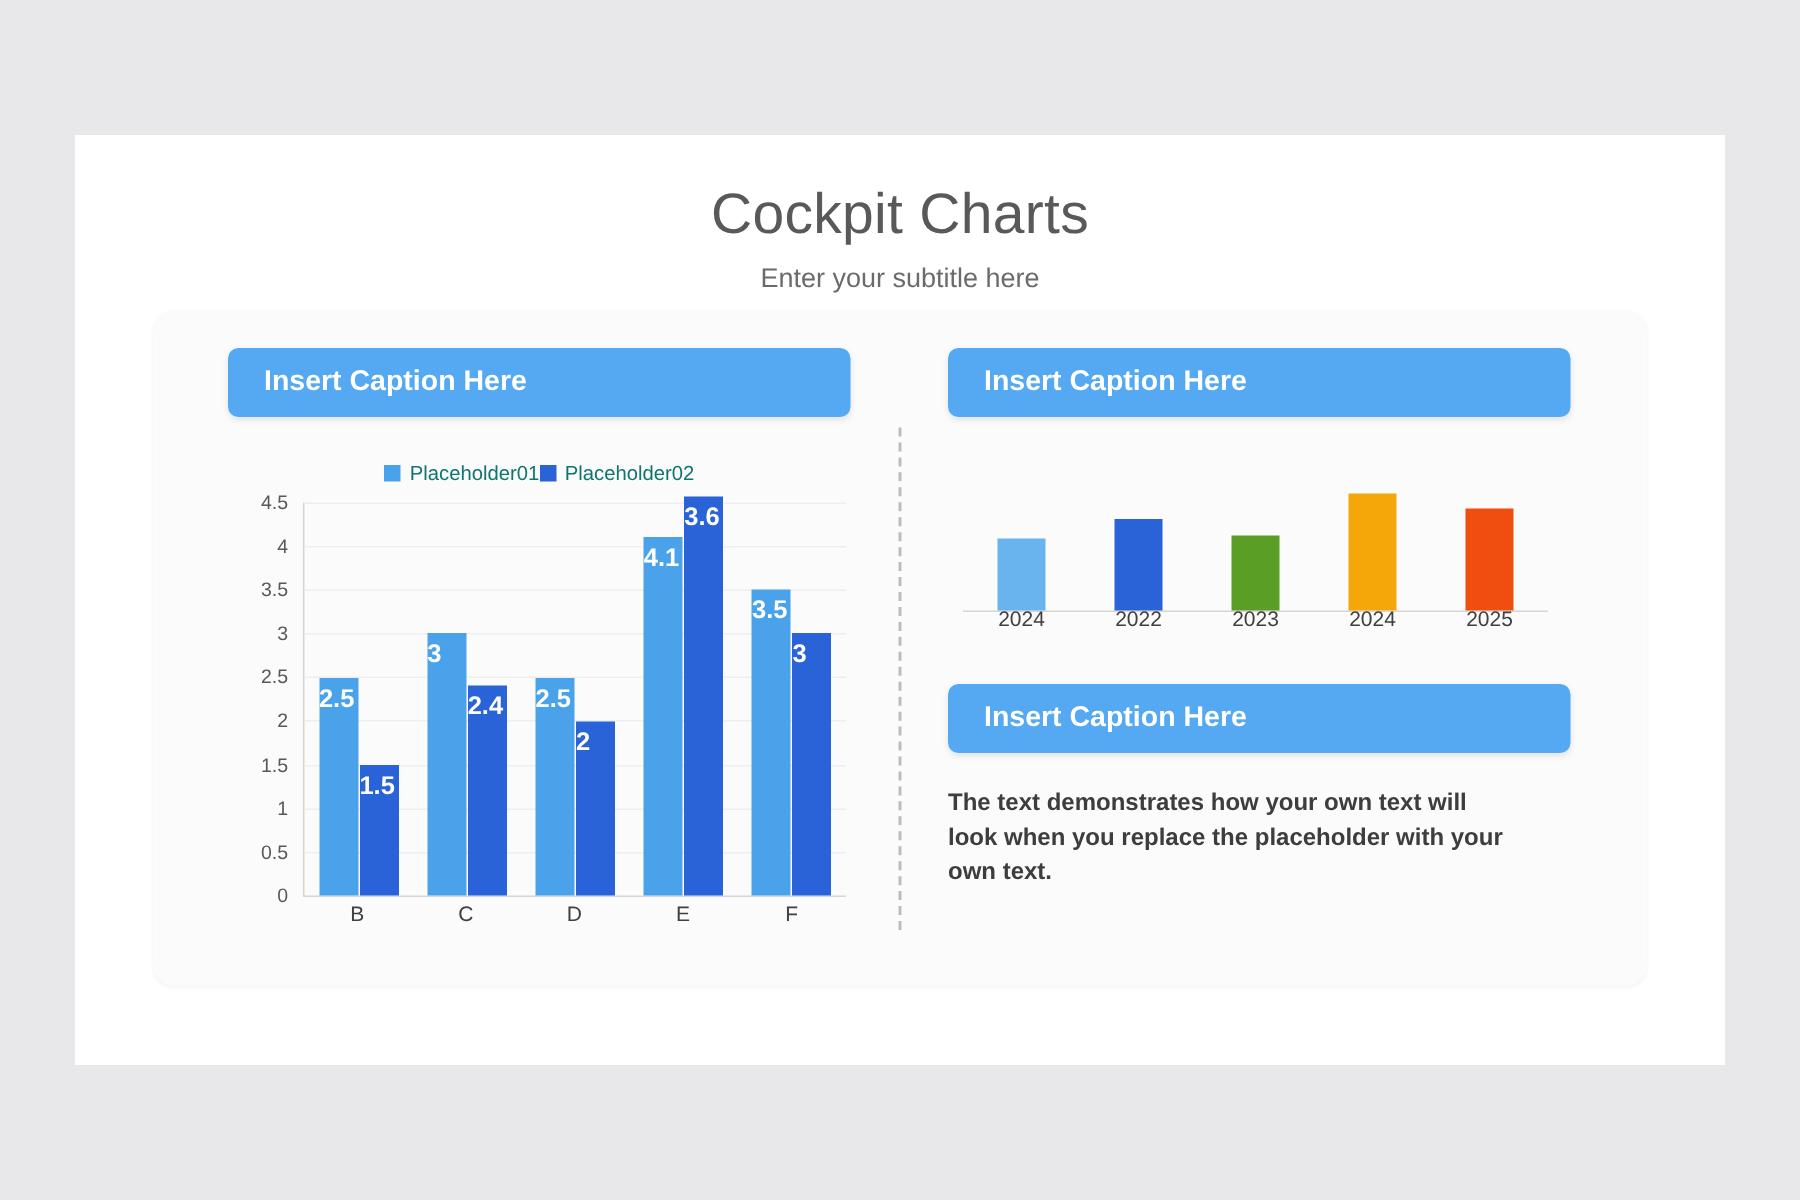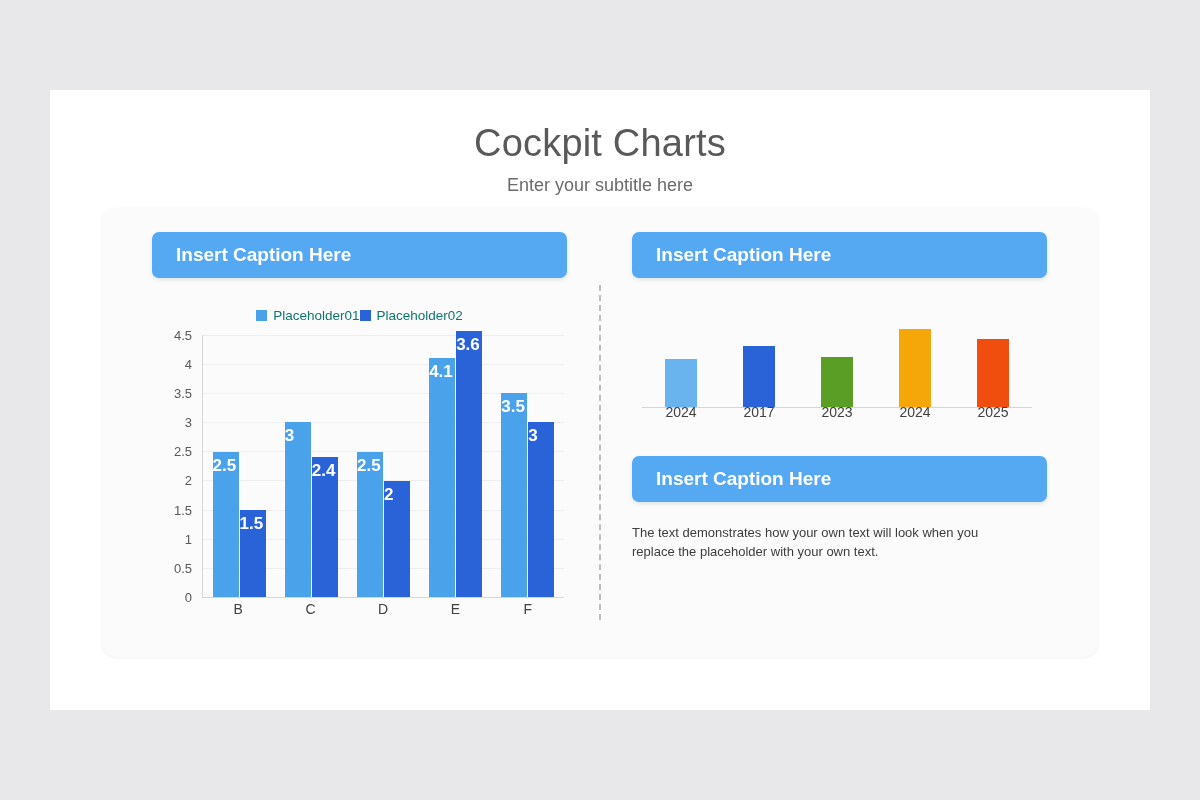--- a/index.html
+++ b/index.html
@@ -186,22 +186,22 @@
     top: 96px;
     display: flex;
     justify-content: space-around;
     font-size: 14px;
     color: #404040;
   }
   .mini-labels span { width: 60px; text-align: center; }
   .cap-right2 { margin-top: 48px; }
   .body-text {
     margin-top: 22px;
-    font-size: 13px;
-    font-weight: normal;
+    font-size: 16px;
+    font-weight: bold;
     color: #3d3d3d;
     line-height: 1.45;
     width: 380px;
   }
 </style>
 </head>
 <body>
 
 <div class="slide">
 
@@ -315,21 +315,21 @@
       <div class="mini-chart">
         <div class="mini-bars">
           <div class="mini-bar" style="height:48px;background:#69b3ef"></div>
           <div class="mini-bar" style="height:61px;background:#2a62d8"></div>
           <div class="mini-bar" style="height:50px;background:#5a9e26"></div>
           <div class="mini-bar" style="height:78px;background:#f5a609"></div>
           <div class="mini-bar" style="height:68px;background:#f04e0f"></div>
         </div>
         <div class="mini-labels">
           <span>2024</span>
-          <span>2017</span>
+          <span>2022</span>
           <span>2023</span>
           <span>2024</span>
           <span>2025</span>
         </div>
       </div>
 
       <div class="caption-bar cap-right cap-right2">
         <span>Insert Caption Here</span>
       </div>
 

